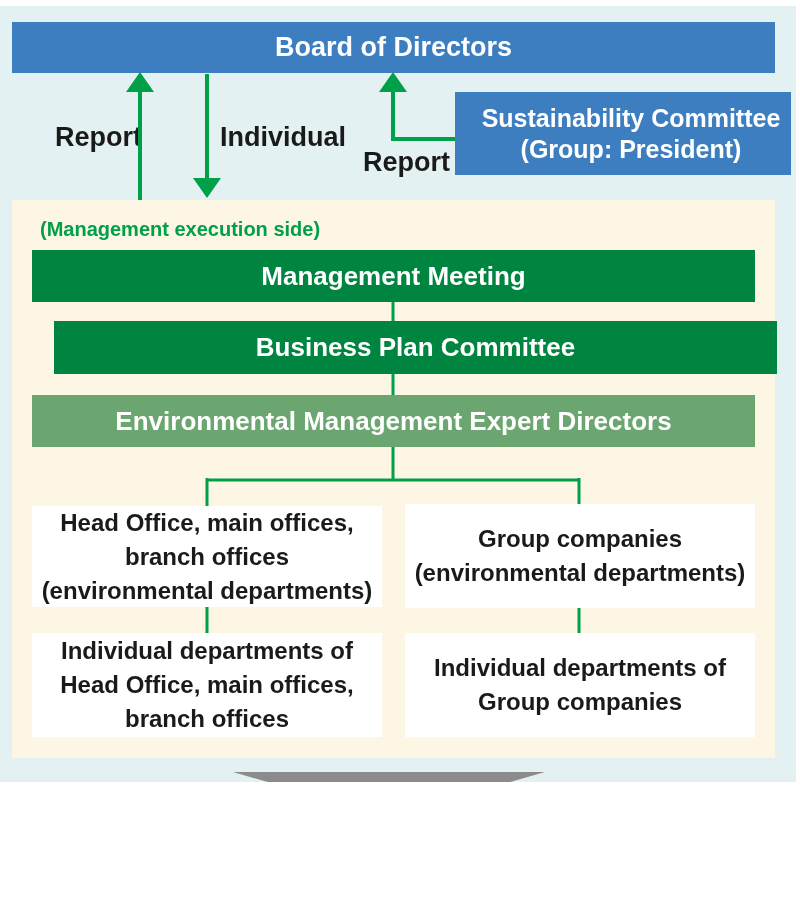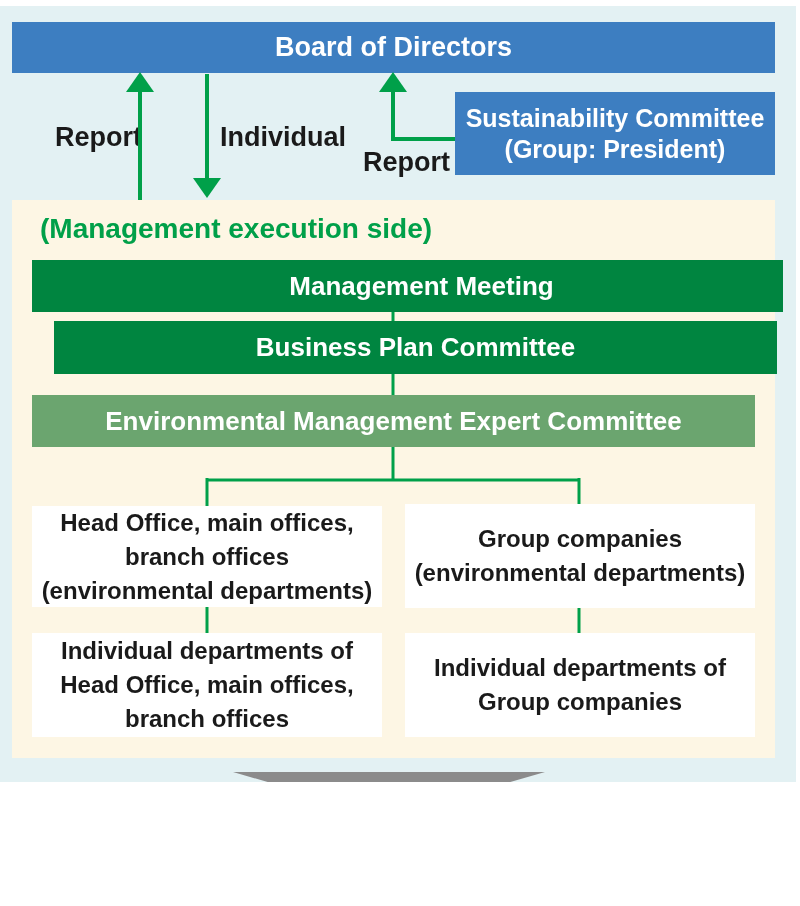--- a/index.html
+++ b/index.html
@@ -15,24 +15,24 @@
     position:absolute;left:0;top:6px;width:796px;height:894px;
     background:#e3f1f3;
   }
   .abs{position:absolute;}
   .blue-bar{
     background:#3d7ec1;color:#ffffff;
     display:flex;align-items:center;justify-content:center;
     text-align:center;
   }
   .board{left:12px;top:22px;width:763px;height:51px;font-size:27px;}
-  .sustain{left:455px;top:92px;width:320px;height:83px;font-size:25px;line-height:31px;flex-direction:column;}
+  .sustain{left:455px;top:92px;width:320px;height:83px;font-size:25px;line-height:31px;flex-direction:column;padding-left:16px;}
   .flow-label{color:#1a1a1a;font-size:27px;line-height:30px;white-space:nowrap;}
   .cream{left:12px;top:200px;width:763px;height:558px;background:#fdf6e4;}
-  .exec-heading{left:40px;top:213px;font-size:28px;line-height:32px;color:#00a049;white-space:nowrap;}
+  .exec-heading{left:40px;top:213px;font-size:20px;line-height:32px;color:#00a049;white-space:nowrap;}
   .green-bar{
     left:32px;width:723px;height:52px;
     background:#008540;color:#ffffff;font-size:26px;
     display:flex;align-items:center;justify-content:center;text-align:center;
     z-index:2;
   }
   .green-bar.light{background:#6ba56f;}
   .white-box{
     width:350px;background:#ffffff;color:#1a1a1a;
     font-size:24px;line-height:34px;text-align:center;
@@ -98,28 +98,28 @@
     <span>Sustainability Committee</span>
     <span>(Group: President)</span>
   </div>
 
   <div class="abs flow-label" style="left:55px;top:122px;">Report</div>
   <div class="abs flow-label" style="left:220px;top:122px;">Individual</div>
   <div class="abs flow-label" style="left:363px;top:147px;">Report</div>
 
   <div class="abs exec-heading">(Management execution side)</div>
 
-  <div class="abs green-bar" style="top:260px;padding-left:28px;">
+  <div class="abs green-bar" style="top:250px;">
     <span>Management Meeting</span>
   </div>
   <div class="abs green-bar" style="top:321px;height:53px;margin-left:22px;">
     <span>Business Plan Committee</span>
   </div>
   <div class="abs green-bar light" style="top:395px;">
-    <span>Environmental Management Expert Committee</span>
+    <span>Environmental Management Expert Directors</span>
   </div>
 
   <div class="abs white-box" style="left:32px;top:506px;height:101px;">Head Office, main offices,
 branch offices
 (environmental departments)</div>
   <div class="abs white-box" style="left:405px;top:504px;height:104px;">Group companies
 (environmental departments)</div>
   <div class="abs white-box" style="left:32px;top:633px;height:104px;">Individual departments of
 Head Office, main offices,
 branch offices</div>

